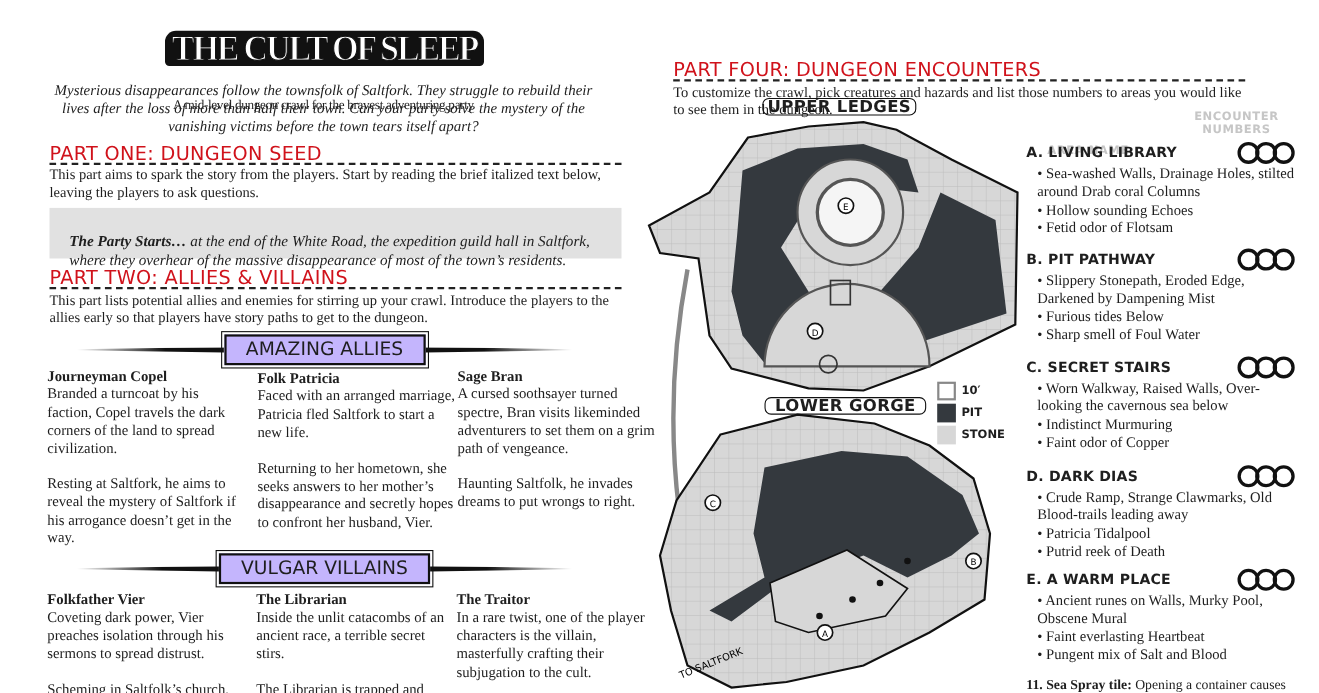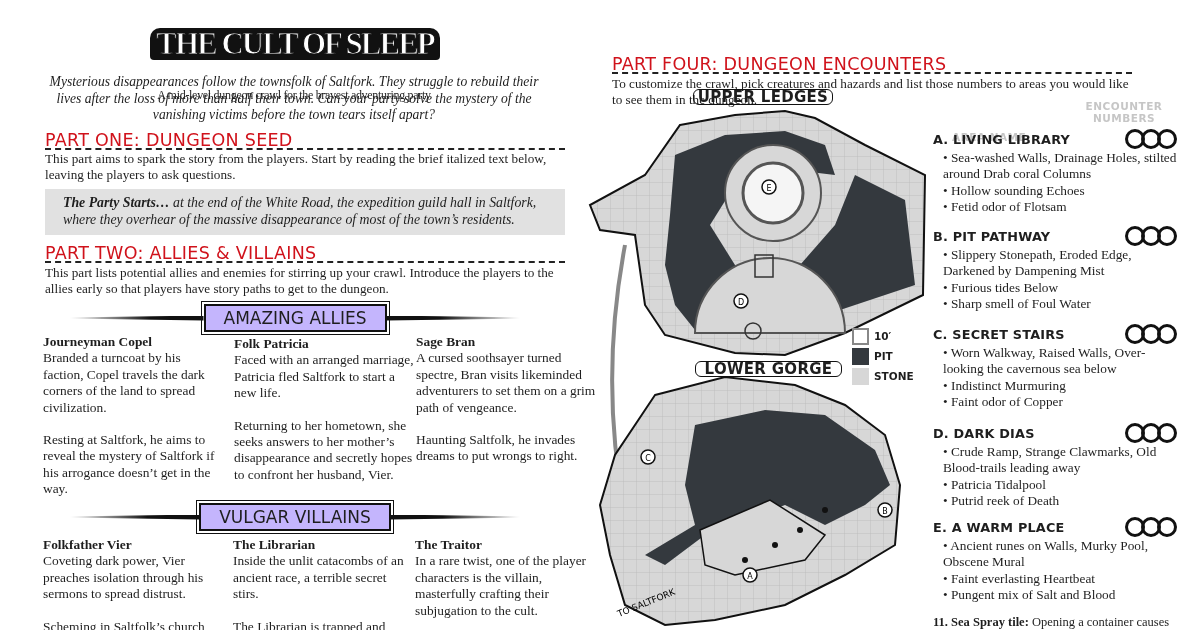--- a/index.html
+++ b/index.html
@@ -6,21 +6,21 @@
   body{width:1199px;height:630px;overflow:hidden;position:relative;font-family:"Liberation Serif",serif;color:#1e1e1e;}
   .abs{position:absolute;}
   
   .title{left:150px;top:28px;width:290px;height:32px;background:#111;border-radius:10px 10px 4px 4px;display:flex;align-items:center;justify-content:center;}
   .title span{font-family:"Liberation Serif",serif;font-weight:bold;font-size:31px;color:#fff;letter-spacing:-2px;-webkit-text-stroke:1px #111;transform:scaleY(1.05);}
   .subtitle{left:0;width:588px;top:58px;text-align:center;font-size:12px;letter-spacing:-0.3px;margin-top:30px;}
   .intro{left:40px;width:508px;top:74px;text-align:center;font-style:italic;font-size:13.6px;line-height:16.5px;}
   .part-h{font-family:"DejaVu Sans",sans-serif;color:#d0121b;font-size:17.5px;letter-spacing:0.3px;font-weight:normal;white-space:nowrap;}
   .part-line{height:3px;border-bottom:2px dashed #222;}
   .para{font-size:13.2px;line-height:16px;}
-  .boxed{left:45px;top:189px;width:520px;height:46px;background:#e1e1e1;padding:5px 0 0 18px;box-sizing:border-box;font-style:italic;font-size:13.8px;line-height:17px;}
+  .boxed{left:45px;top:189px;width:520px;height:46px;background:#e1e1e1;padding:22px 0 0 18px;box-sizing:border-box;font-style:italic;font-size:13.8px;line-height:17px;}
   .banner{height:30px;display:flex;align-items:center;}
   .banner .bar{flex:1;height:5px;}
   .banner .bl{background:linear-gradient(90deg,rgba(0,0,0,0),#111 60%);clip-path:polygon(0 40%,100% 0,100% 100%,0 60%);}
   .banner .br{background:linear-gradient(270deg,rgba(0,0,0,0),#111 60%);clip-path:polygon(0 0,100% 40%,100% 60%,0 100%);}
   .banner .lbl{border:2px solid #111;padding:2px 18px;font-family:"DejaVu Sans",sans-serif;font-size:17px;background:#c4b5fd;white-space:nowrap;box-shadow:0 0 0 2px #fff,0 0 0 3px #111;}
   .char{font-size:13.4px;line-height:16.4px;width:180px;}
   .char b{display:block;font-size:13.4px;}
   .char p{margin:0 0 16px 0;}
   
   .enc-h{font-family:"DejaVu Sans",sans-serif;font-size:10.5px;color:#c6c6c6;font-weight:bold;text-align:center;letter-spacing:0.5px;line-height:12px;}
@@ -144,21 +144,21 @@
     <circle cx="63" cy="352" r="7" fill="#fff" stroke="#111" stroke-width="1.5"></circle>
     <text x="63" y="356" font-size="8" text-anchor="middle" font-family="DejaVu Sans, sans-serif">C</text>
     <circle cx="160" cy="455" r="3" fill="#111"></circle>
       <circle cx="190" cy="440" r="3" fill="#111"></circle>
       <circle cx="215" cy="425" r="3" fill="#111"></circle>
       <circle cx="240" cy="405" r="3" fill="#111"></circle>
     <text x="34" y="512" font-size="9" font-family="DejaVu Sans, sans-serif" transform="rotate(-22 34 512)">TO SALTFORK</text>
   </g>
 </svg>
 
-<div class="abs legend" style="left:852px;top:326px;">
+<div class="abs legend" style="left:852px;top:345px;">
   <div>
       <span class="sw" style="border:2px solid #888;background:#fff;"></span>
       <span>10′</span>
     </div>
   <div>
       <span class="sw" style="background:#34393e;"></span>
       <span>PIT</span>
     </div>
   <div>
       <span class="sw" style="background:#d7d7d7;"></span>

